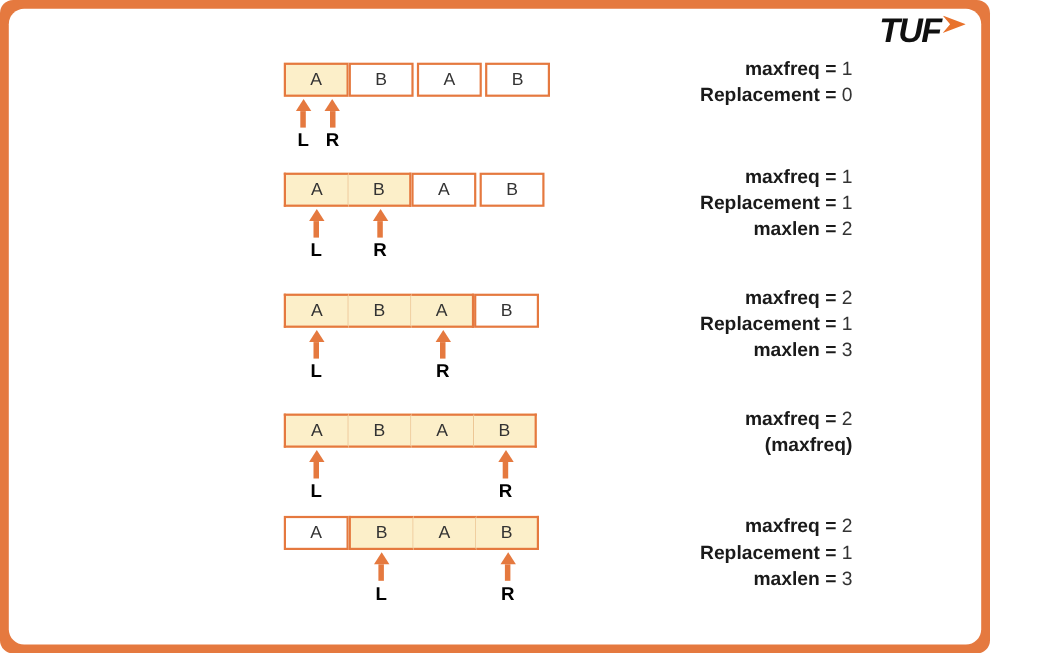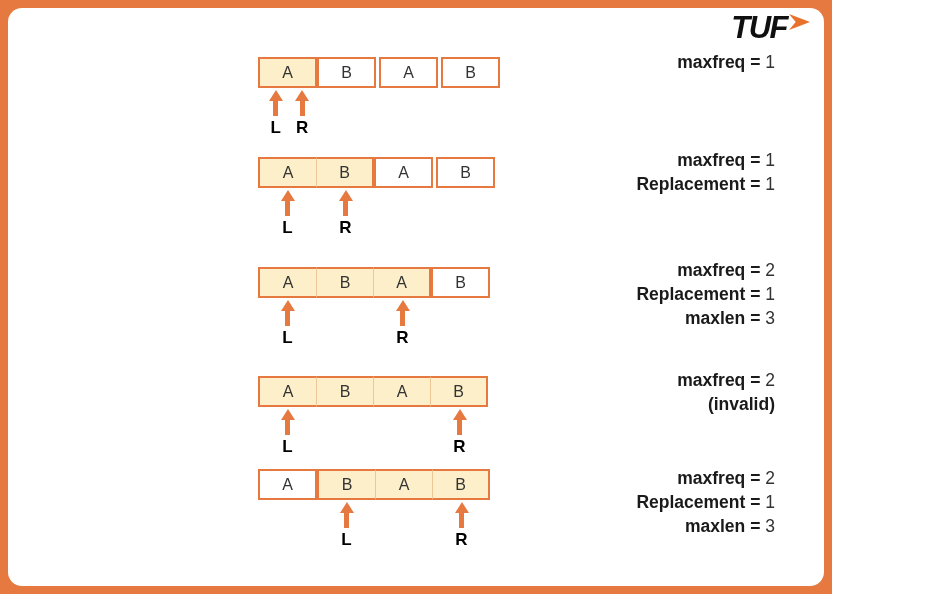--- a/index.html
+++ b/index.html
@@ -3,21 +3,21 @@
 <meta charset="utf-8">
 <style>
   :root{
     --accent:#E5793F;
     --cell-fill:#FCEFC9;
     --divider:#EDC795;
     --ink:#1a1a1a;
   }
   *{box-sizing:border-box;margin:0;padding:0;}
   body{font-family:"Liberation Sans",sans-serif;background:#fff;}
-  .canvas{position:relative;width:832px;height:594px;background:var(--accent);overflow:hidden;}
+  .canvas{position:relative;width:900px;height:594px;background:var(--accent);overflow:hidden;border-radius:12px;}
   .card{position:absolute;inset:8px;background:#ffffff;border-radius:14px;}
   .content{position:absolute;inset:0;}
 
   
   .logo{position:absolute;top:11px;right:22px;display:flex;align-items:flex-start;}
   .logo-text{font-family:"Liberation Sans",sans-serif;font-style:italic;font-weight:700;
              font-size:31px;line-height:34px;color:#101010;letter-spacing:-1.5px;}
   .logo-arrow{width:21px;height:16px;background:#E8722C;margin:3px 0 0 2px;
               clip-path:polygon(0 0,100% 50%,0 100%,32% 50%);}
 
@@ -65,20 +65,21 @@
           </div>
           <div class="cell gapped">
             <span>A</span>
           </div>
           <div class="cell gapped">
             <span>B</span>
           </div>
         </div>
         <div class="stats" style="left: 505px; top: -7px; width: 270px;">
           <div class="stat-line"><span class="stat-label">maxfreq =</span> <span class="stat-value">1</span></div>
+          <div class="stat-line"><span class="stat-label">Replacement =</span> <span class="stat-value">0</span></div>
         </div>
         <div class="pointer" style="left: 265.7px; top: 33px;">
           <div class="arrow-head"></div>
           <div class="arrow-shaft"></div>
           <div class="pointer-label">L</div>
         </div>
         <div class="pointer" style="left: 292.25px; top: 33px;">
           <div class="arrow-head"></div>
           <div class="arrow-shaft"></div>
           <div class="pointer-label">R</div>
@@ -95,20 +96,21 @@
           <div class="cell">
             <span>A</span>
           </div>
           <div class="cell gapped">
             <span>B</span>
           </div>
         </div>
         <div class="stats" style="left: 505px; top: -9px; width: 270px;">
           <div class="stat-line"><span class="stat-label">maxfreq =</span> <span class="stat-value">1</span></div>
           <div class="stat-line"><span class="stat-label">Replacement =</span> <span class="stat-value">1</span></div>
+          <div class="stat-line"><span class="stat-label">maxlen =</span> <span class="stat-value">2</span></div>
         </div>
         <div class="pointer" style="left: 277.5px; top: 33px;">
           <div class="arrow-head"></div>
           <div class="arrow-shaft"></div>
           <div class="pointer-label">L</div>
         </div>
         <div class="pointer" style="left: 335.5px; top: 33px;">
           <div class="arrow-head"></div>
           <div class="arrow-shaft"></div>
           <div class="pointer-label">R</div>
@@ -155,21 +157,21 @@
           </div>
           <div class="cell filled next-filled merged">
             <span>A</span>
           </div>
           <div class="cell filled merged">
             <span>B</span>
           </div>
         </div>
         <div class="stats" style="left: 505px; top: -8px; width: 270px;">
           <div class="stat-line"><span class="stat-label">maxfreq =</span> <span class="stat-value">2</span></div>
-          <div class="stat-line"><span class="stat-label">(invalid)</span> <span class="stat-value"></span></div>
+          <div class="stat-line"><span class="stat-label">(maxfreq)</span> <span class="stat-value"></span></div>
         </div>
         <div class="pointer" style="left: 277.5px; top: 33px;">
           <div class="arrow-head"></div>
           <div class="arrow-shaft"></div>
           <div class="pointer-label">L</div>
         </div>
         <div class="pointer" style="left: 449.5px; top: 33px;">
           <div class="arrow-head"></div>
           <div class="arrow-shaft"></div>
           <div class="pointer-label">R</div>

